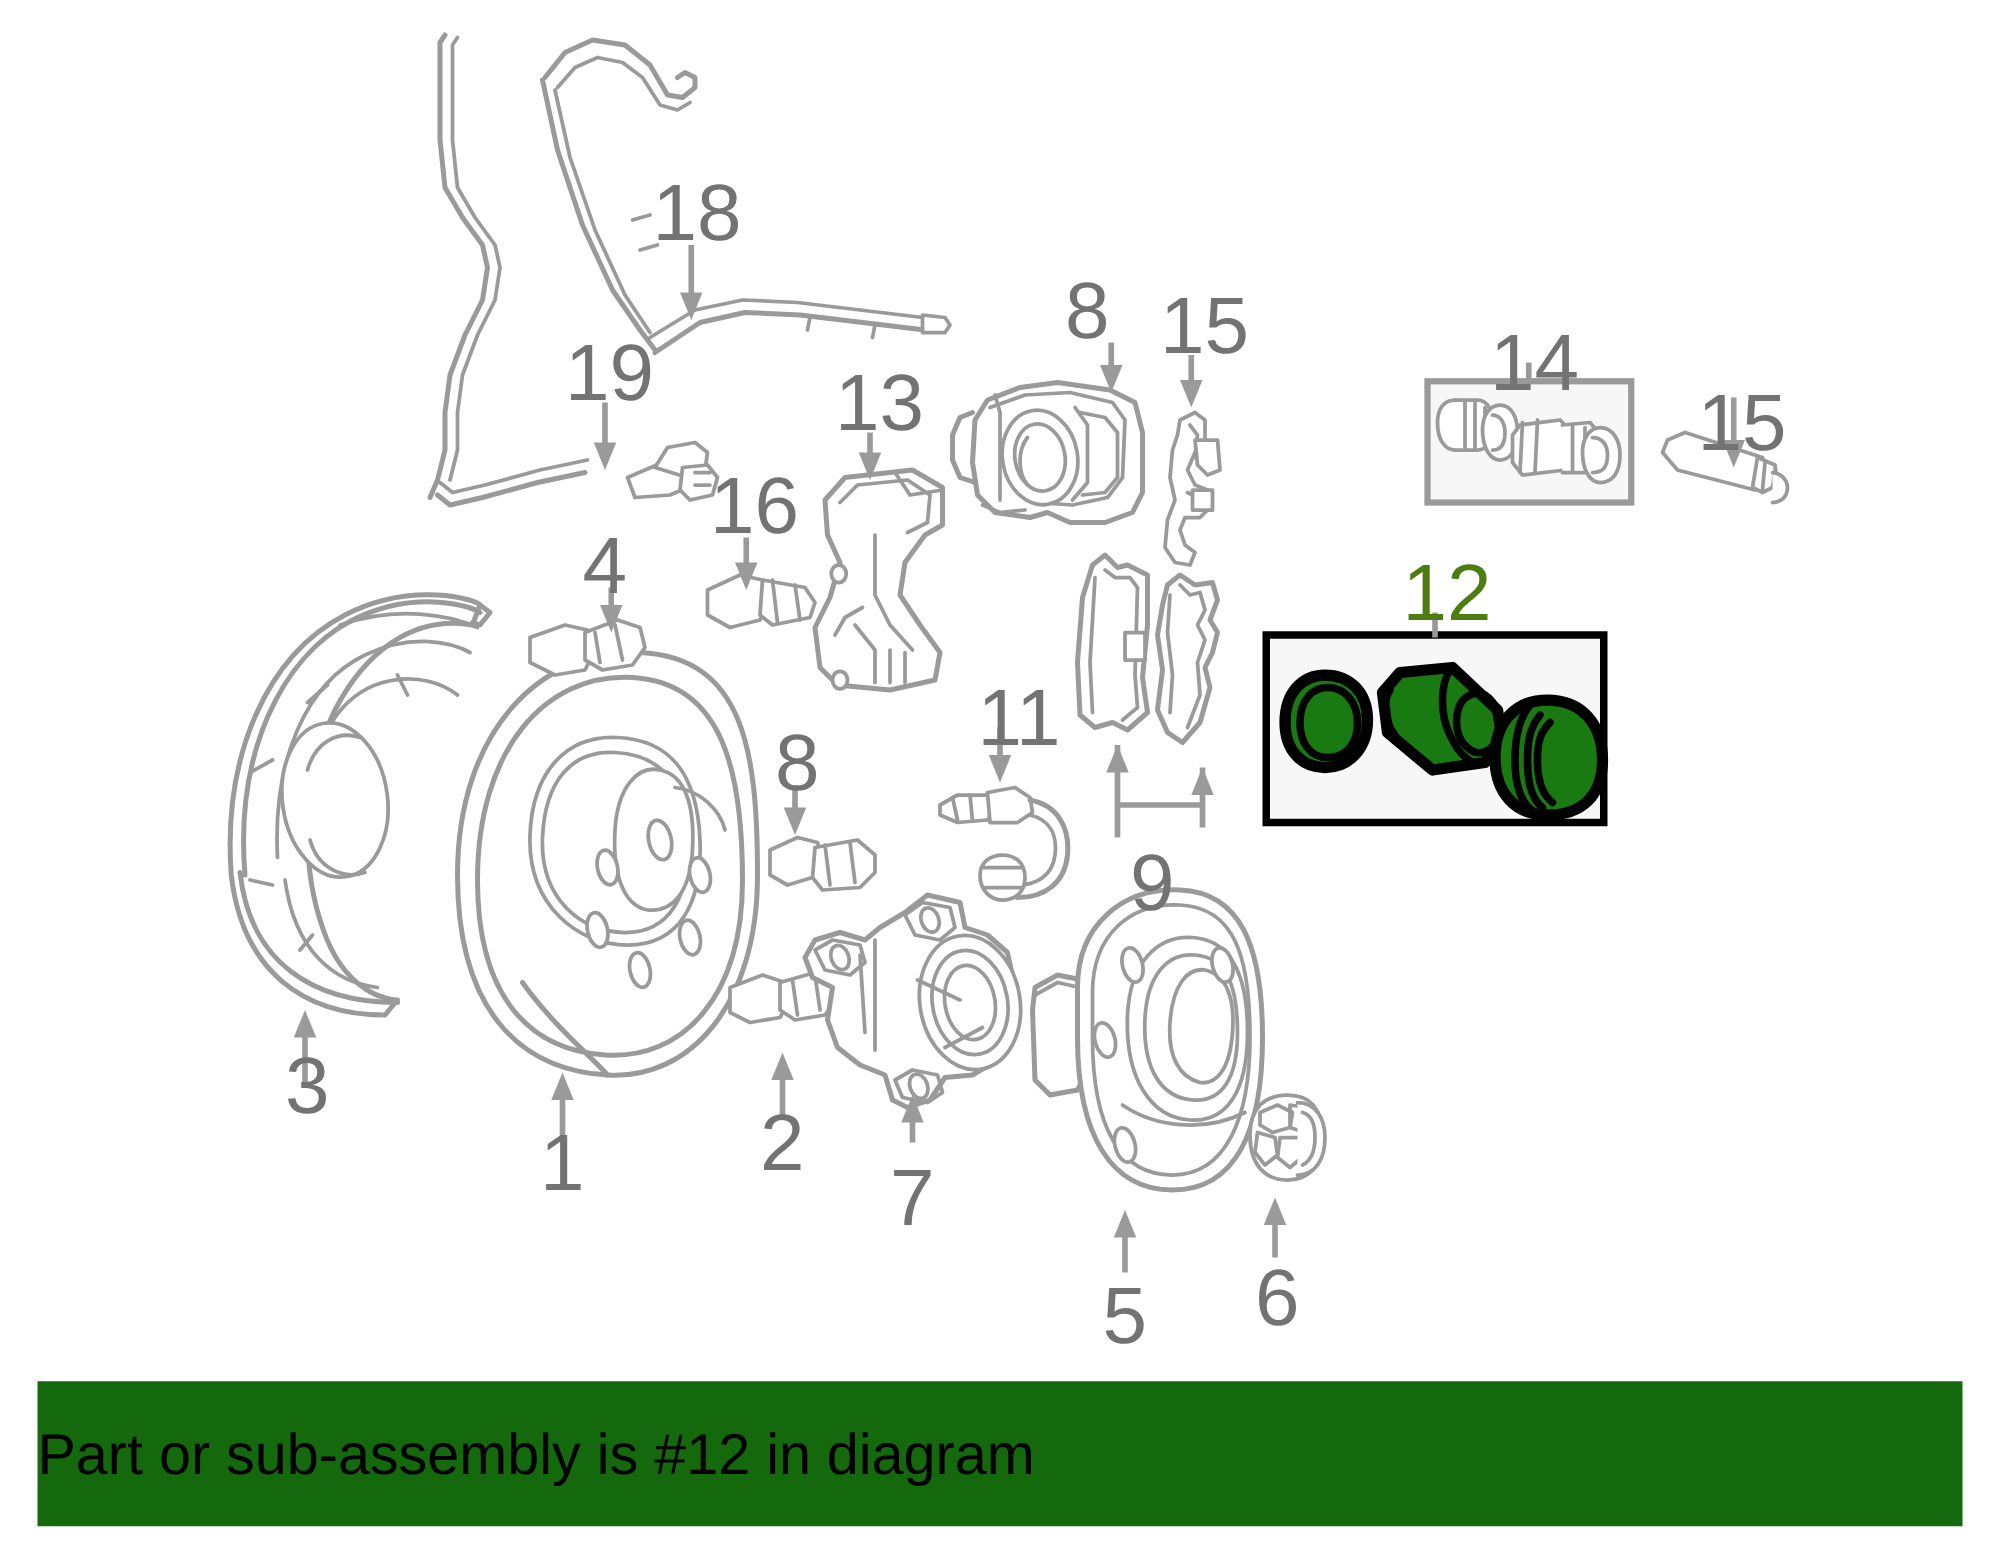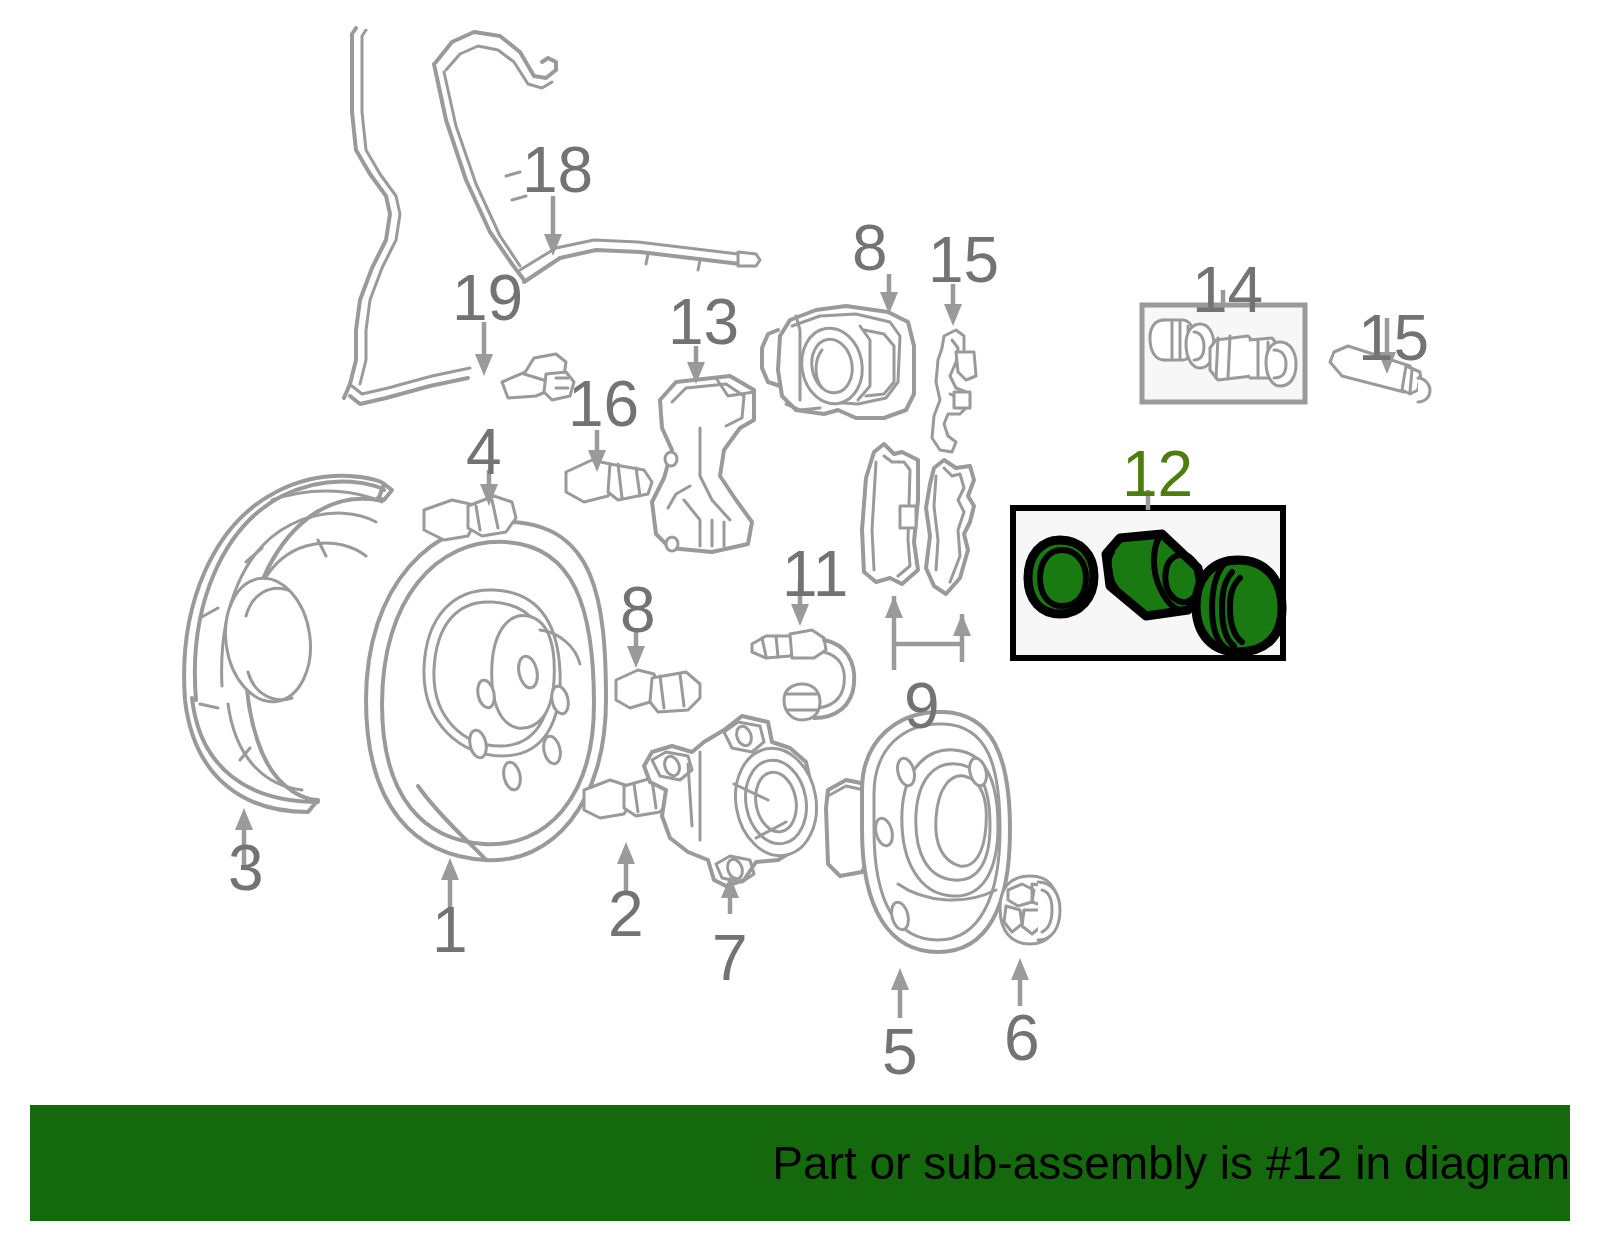--- a/index.html
+++ b/index.html
@@ -49,21 +49,21 @@
 
   #banner {
     position: absolute;
     left: 30px;
     top: 1105px;
     width: 1540px;
     height: 116px;
     background: #14690d;
     display: flex;
     flex-direction: column;
-    align-items: flex-end;
+    align-items: flex-start;
     justify-content: center;
     box-sizing: border-box;
   }
   #banner .bline {
     color: #000000;
     font-family: "Liberation Sans", sans-serif;
     font-size: 46px;
     line-height: 1.18;
     letter-spacing: 0px;
     white-space: nowrap;

